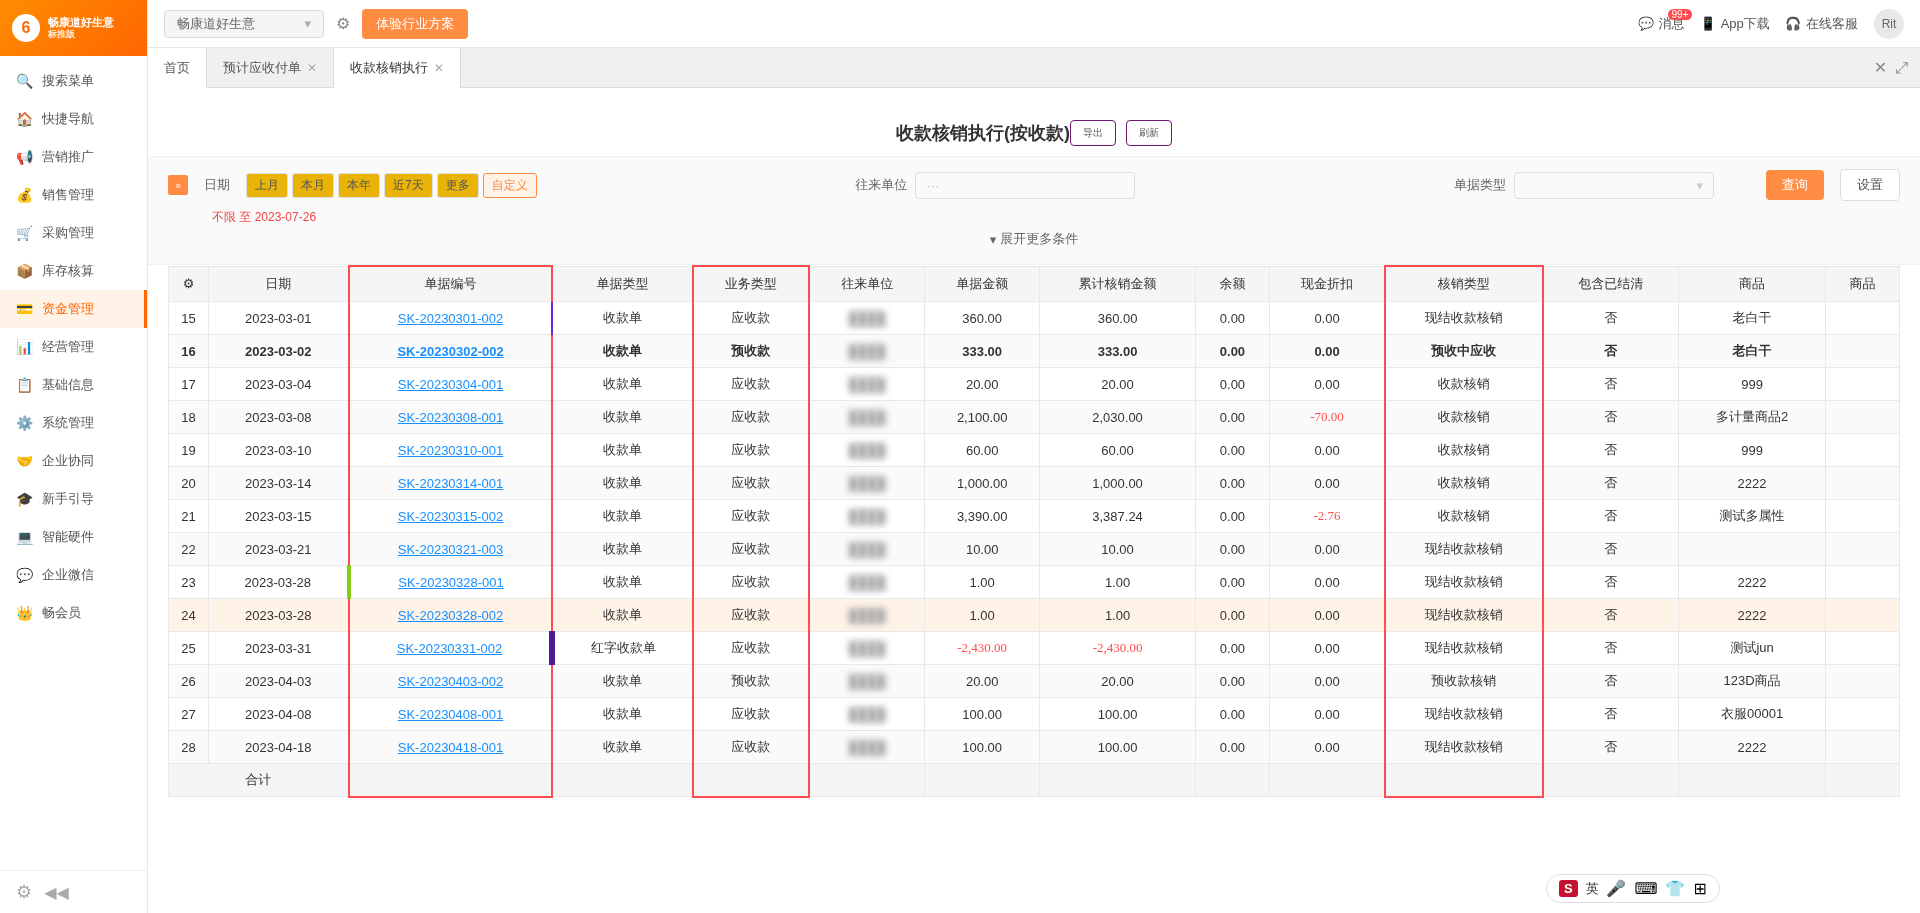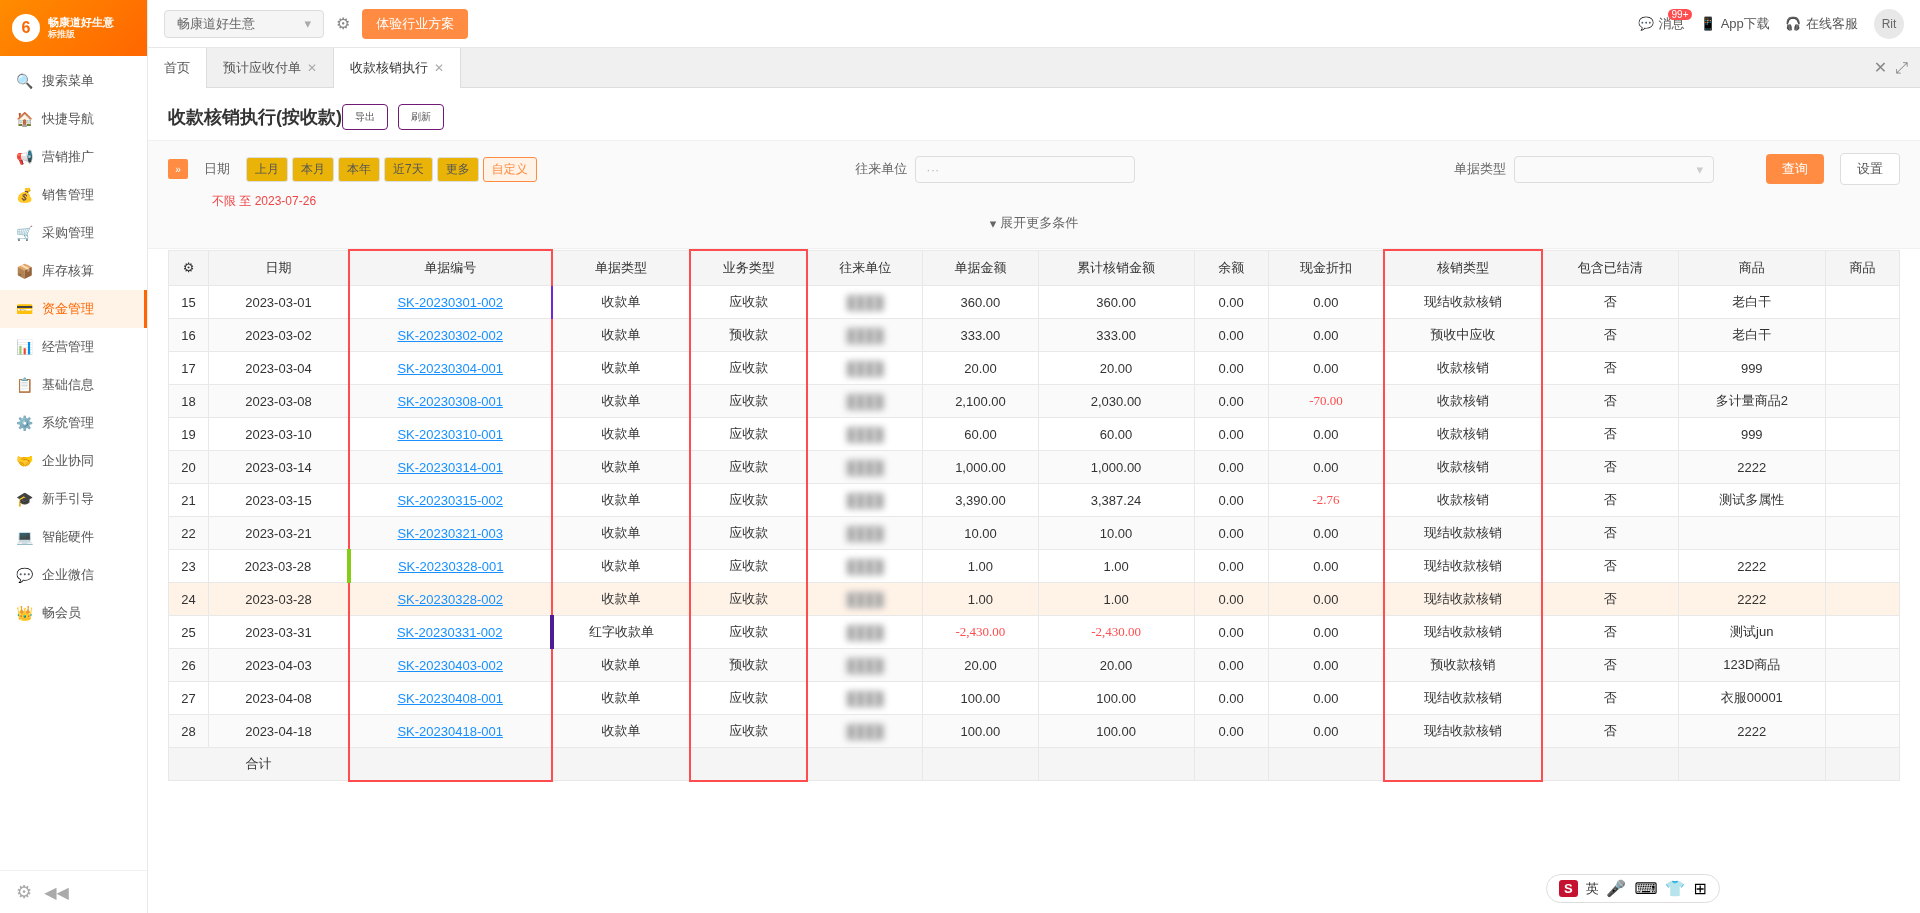--- a/index.html
+++ b/index.html
@@ -30,21 +30,21 @@
     
     .tabs-bar { height: 40px; background: #f0f0f0; display: flex; align-items: center; padding: 0 0; flex-shrink: 0; border-bottom: 1px solid #ddd; }
     .tab { display: flex; align-items: center; height: 40px; padding: 0 16px; font-size: 13px; cursor: pointer; border-right: 1px solid #ddd; color: #555; gap: 6px; }
     .tab.active { background: #fff; color: #333; font-weight: 500; }
     .tab .tab-close { color: #aaa; font-size: 12px; cursor: pointer; }
     .tab.home { background: #fff; }
     .tabs-actions { margin-left: auto; display: flex; align-items: center; padding: 0 12px; gap: 8px; color: #888; font-size: 16px; }
 
     
     .content { flex: 1; overflow: auto; background: #fff; padding: 0; }
-    .page-header { padding: 16px 20px 10px; display: flex; align-items: center; justify-content: flex-start; border-bottom: 1px solid #f0f0f0; }
+    .page-header { padding: 32px 20px 10px; display: flex; align-items: center; justify-content: center; border-bottom: 1px solid #f0f0f0; }
     .page-title { font-size: 18px; font-weight: bold; color: #333; }
     .page-actions { display: flex; gap: 10px; }
     .btn-outline { border: 1px solid #701a75; background: #fff; color: #555; border-radius: 4px; padding: 5px 12px; font-size: 10px; cursor: pointer; display: flex; align-items: center; gap: 4px; }
     .btn-primary { background: #ff8c42; color: #fff; border: none; border-radius: 4px; padding: 6px 16px; font-size: 13px; cursor: pointer; }
     .btn-secondary { background: #fff; color: #555; border: 1px solid #ddd; border-radius: 4px; padding: 6px 16px; font-size: 13px; cursor: pointer; }
 
     
     .filter-area { padding: 12px 20px; background: #fafafa; border-bottom: 1px solid #f0f0f0; }
     .filter-row { display: flex; align-items: center; gap: 16px; margin-bottom: 8px; }
     .filter-label { color: #666; font-size: 13px; white-space: nowrap; }
@@ -284,21 +284,21 @@
       <td><span style="color:transparent;text-shadow:0 0 6px #aaa;user-select:none;">████</span></td>
       <td class="">360.00</td>
       <td class="">360.00</td>
       <td>0.00</td>
       <td class="">0.00</td>
       <td style="border-left:2px solid #ff4d4f;border-right:2px solid #ff4d4f;">现结收款核销</td>
       <td>否</td>
       <td>老白干</td>
       <td style="min-width:40px;"></td>
     </tr>
-              <tr style="background: rgb(250, 250, 250);">
+              <tr style="background: rgb(250, 250, 250); font-weight: bold;">
       <td>16</td>
       <td>2023-03-02</td>
       <td style="border-left:2px solid #ff4d4f;border-right:2px solid #ff4d4f;"><a class="link-text" href="#">SK-20230302-002</a></td>
       <td>收款单</td>
       <td style="border-left:2px solid #ff4d4f;border-right:2px solid #ff4d4f;">预收款</td>
       <td><span style="color:transparent;text-shadow:0 0 6px #aaa;user-select:none;">████</span></td>
       <td class="">333.00</td>
       <td class="">333.00</td>
       <td>0.00</td>
       <td class="">0.00</td>
@@ -431,21 +431,21 @@
       <td>0.00</td>
       <td class="">0.00</td>
       <td style="border-left:2px solid #ff4d4f;border-right:2px solid #ff4d4f;">现结收款核销</td>
       <td>否</td>
       <td>2222</td>
       <td style="min-width:40px;"></td>
     </tr>
               <tr>
       <td>25</td>
       <td>2023-03-31</td>
-      <td style="border-left:2px solid #ff4d4f;border-right:4px solid #4c1d95;"><a class="link-text" href="#">SK-20230331-002</a></td>
+      <td style="border-left:2px solid #ff4d4f;border-right:6px solid #4c1d95;"><a class="link-text" href="#">SK-20230331-002</a></td>
       <td>红字收款单</td>
       <td style="border-left:2px solid #ff4d4f;border-right:2px solid #ff4d4f;">应收款</td>
       <td><span style="color:transparent;text-shadow:0 0 6px #aaa;user-select:none;">████</span></td>
       <td class="negative">-2,430.00</td>
       <td class="negative">-2,430.00</td>
       <td>0.00</td>
       <td class="">0.00</td>
       <td style="border-left:2px solid #ff4d4f;border-right:2px solid #ff4d4f;">现结收款核销</td>
       <td>否</td>
       <td>测试jun</td>

